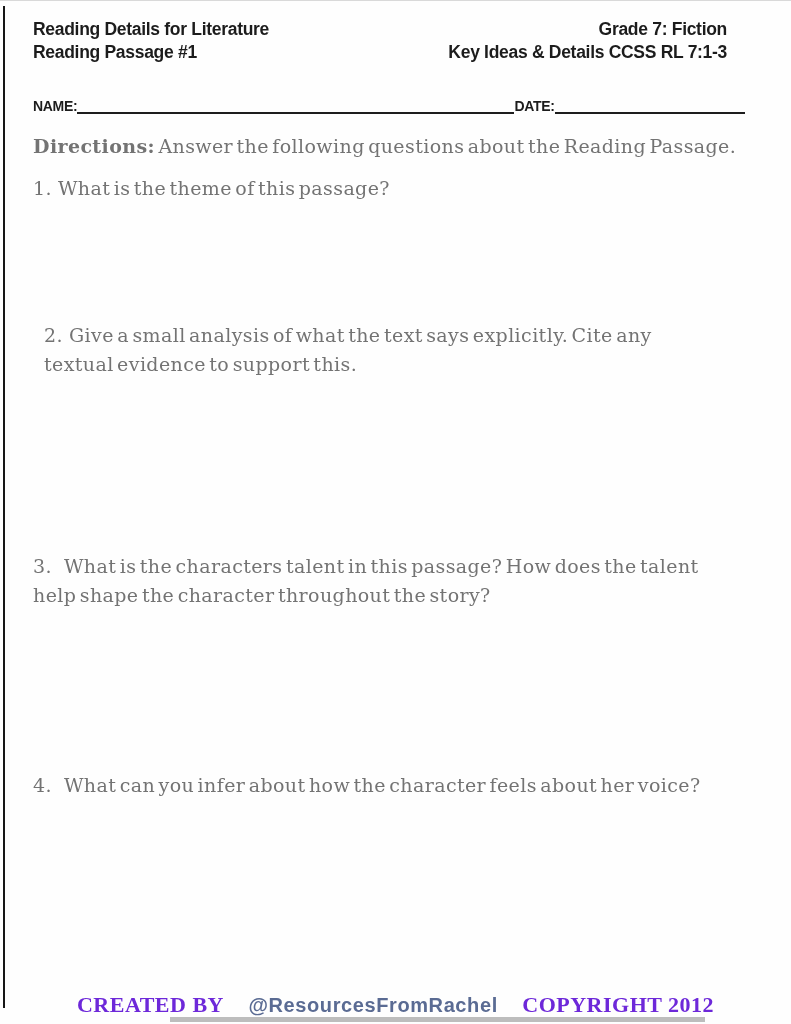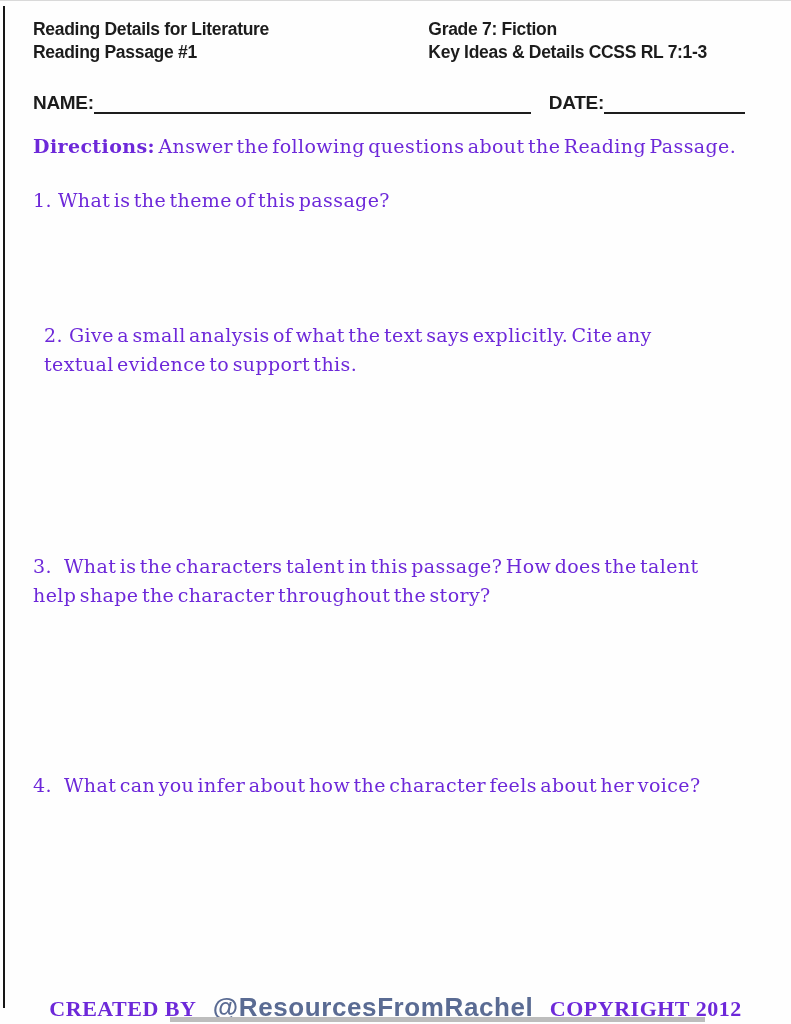--- a/index.html
+++ b/index.html
@@ -32,67 +32,68 @@
   .hdr-left {
     position: absolute;
     left: 33px; top: 18px;
     font-weight: bold;
     font-size: 17.5px;
     line-height: 23px;
     letter-spacing: -0.3px;
   }
   .hdr-right {
     position: absolute;
-    right: 84px; top: 18px;
+    right: 64px; top: 18px;
+    text-align: right;
     font-weight: bold;
     font-size: 17.5px;
     line-height: 23px;
     letter-spacing: -0.3px;
   }
   
   .name-date-row {
     position: absolute;
     left: 33px; right: 46px; top: 90px;
     display: flex;
     align-items: flex-end;
     font-weight: bold;
-    font-size: 19px;
+    font-size: 14px;
     letter-spacing: -0.3px;
     height: 24px;
   }
   .blank-line {
     border-bottom: 2.5px solid #1d1d1d;
     height: 20px;
     align-self: flex-end;
   }
   .blank-line.name { flex: 0 0 437px; }
   .blank-line.date { flex: 1 1 auto; }
   .nd-label { padding-bottom: 0; }
-  .nd-label.date { margin-left: 18px; }
+  .nd-label.date { margin-left: 0; }
   
   .typewriter {
     font-family: "DejaVu Serif", serif;
     font-size: 19px;
     letter-spacing: 0.4px;
     word-spacing: -3px;
-    color: #6d28d9;
+    color: #737373;
   }
   .directions {
     position: absolute;
     left: 33px; top: 132px;
     width: 730px;
     line-height: 28px;
   }
   .directions .dir-label { font-weight: bold; }
   .question {
     position: absolute;
     left: 33px;
     line-height: 29px;
   }
-  .q1 { top: 186px; width: 720px; }
+  .q1 { top: 174px; width: 720px; }
   .q2 { top: 321px; width: 660px; margin-left: 11px; }
   .q3 { top: 552px; width: 695px; }
   .q4 { top: 771px; width: 740px; }
   .q-num { margin-right: 6px; }
   .q3 .q-num, .q4 .q-num { margin-right: 12px; }
   
   .footer {
     position: absolute;
     left: 0; top: 992px;
     width: 100%;
@@ -102,24 +103,24 @@
   .footer .stencil {
     font-family: "Liberation Serif", serif;
     font-weight: bold;
     font-size: 22px;
     letter-spacing: 0.5px;
     color: #6d28d9;
   }
   .footer .handle {
     font-family: "Liberation Sans", sans-serif;
     font-weight: 600;
-    font-size: 26px;
+    font-size: 20px;
     letter-spacing: 0.6px;
     color: #5a6b93;
-    margin: 0 12px;
+    margin: 0 20px;
   }
   .scan-artifact-bar {
     position: absolute;
     left: 170px; top: 1017px;
     width: 535px; height: 5px;
     background: #bdbdbd;
   }
 </style>
 </head>
 <body>

